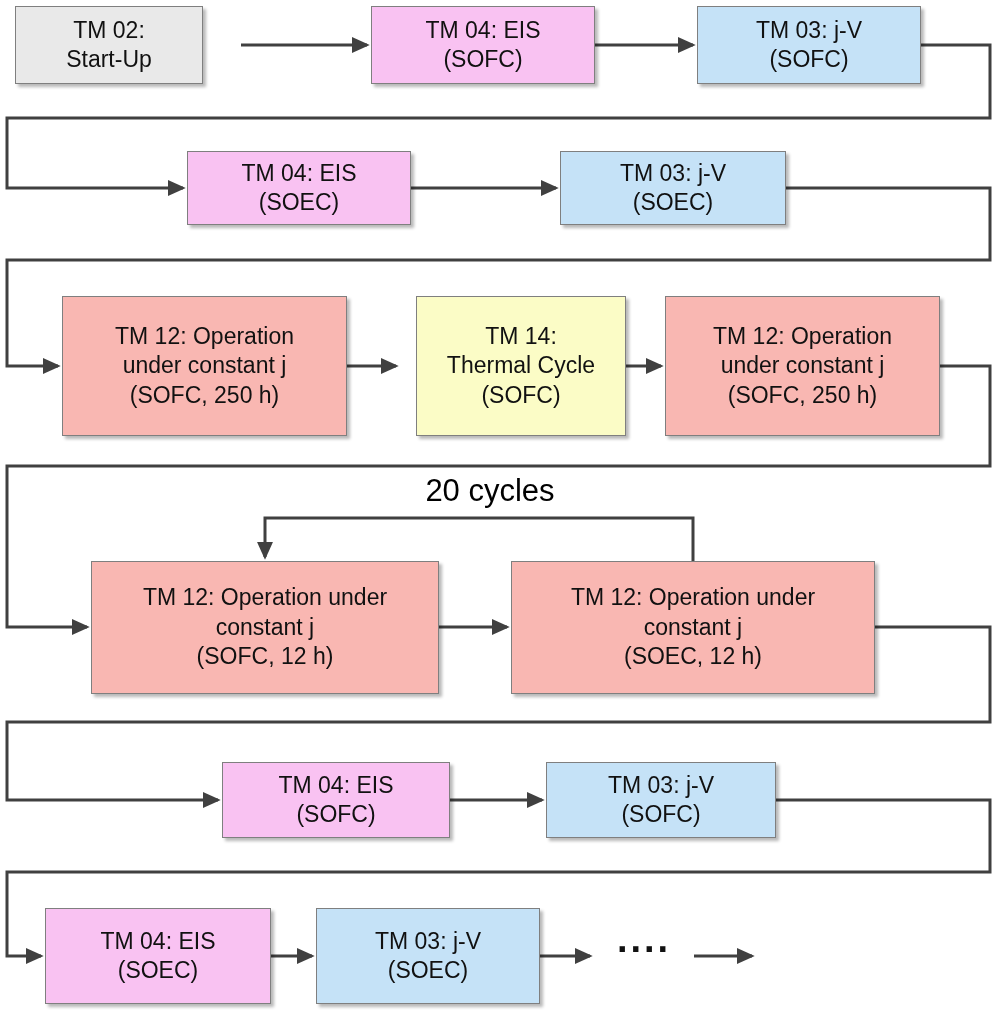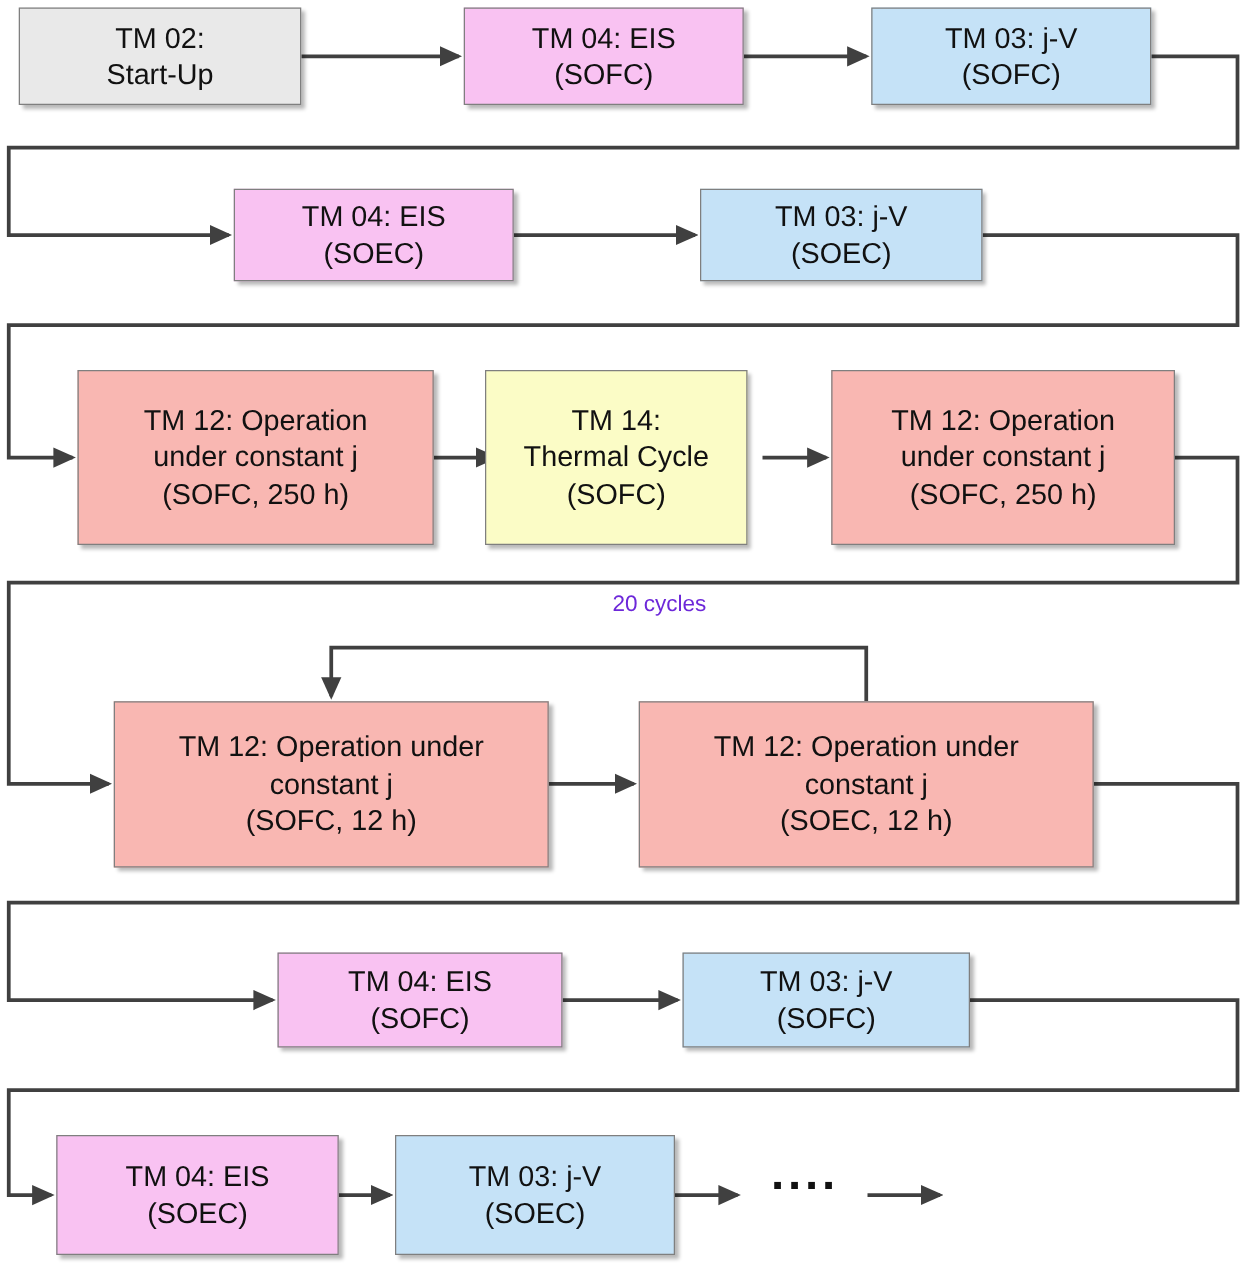--- a/index.html
+++ b/index.html
@@ -31,23 +31,23 @@
     justify-content: center;
     text-align: center;
     white-space: pre-line;
     font-size: 23px;
     line-height: 1.28;
     color: #111111;
     padding: 2px 6px;
   }
   .float-label {
     position: absolute;
-    text-align: right;
-    font-size: 18px;
-    color: #6d28d9;
+    text-align: center;
+    font-size: 31px;
+    color: #000000;
     white-space: nowrap;
   }
   .ellipsis {
     position: absolute;
     text-align: center;
     font-size: 38px;
     font-weight: 700;
     letter-spacing: 3px;
     color: #111111;
   }
@@ -76,36 +76,36 @@
       <polyline points="693,561 693,518 265,518 265,557" marker-end="url(#ah)"></polyline>
       <polyline points="875,627 990,627 990,722 7,722 7,800 218,800" marker-end="url(#ah)"></polyline>
       <polyline points="450,800 542,800" marker-end="url(#ah)"></polyline>
       <polyline points="776,800 990,800 990,872 7,872 7,956 41,956" marker-end="url(#ah)"></polyline>
       <polyline points="271,956 312,956" marker-end="url(#ah)"></polyline>
       <polyline points="540,956 590,956" marker-end="url(#ah)"></polyline>
       <polyline points="694,956 752,956" marker-end="url(#ah)"></polyline>
     </g>
   </svg>
 
-  <div class="node" style="left: 15px; top: 6px; width: 226px; height: 78px; background: rgb(233, 233, 233);">TM 02:
+  <div class="node" style="left: 15px; top: 6px; width: 188px; height: 78px; background: rgb(233, 233, 233);">TM 02:
 Start-Up</div>
   <div class="node" style="left: 371px; top: 6px; width: 224px; height: 78px; background: rgb(249, 194, 242);">TM 04: EIS
 (SOFC)</div>
   <div class="node" style="left: 697px; top: 6px; width: 224px; height: 78px; background: rgb(197, 226, 247);">TM 03: j-V
 (SOFC)</div>
 
   <div class="node" style="left: 187px; top: 151px; width: 224px; height: 74px; background: rgb(249, 194, 242);">TM 04: EIS
 (SOEC)</div>
   <div class="node" style="left: 560px; top: 151px; width: 226px; height: 74px; background: rgb(197, 226, 247);">TM 03: j-V
 (SOEC)</div>
 
   <div class="node" style="left: 62px; top: 296px; width: 285px; height: 140px; background: rgb(249, 183, 178);">TM 12: Operation
 under constant j
 (SOFC, 250 h)</div>
-  <div class="node" style="left: 388px; top: 296px; width: 210px; height: 140px; background: rgb(251, 252, 198);">TM 14:
+  <div class="node" style="left: 416px; top: 296px; width: 210px; height: 140px; background: rgb(251, 252, 198);">TM 14:
 Thermal Cycle
 (SOFC)</div>
   <div class="node" style="left: 665px; top: 296px; width: 275px; height: 140px; background: rgb(249, 183, 178);">TM 12: Operation
 under constant j
 (SOFC, 250 h)</div>
 
   <div class="float-label" style="left:415px;top:473px;width:150px">20 cycles</div>
 
   <div class="node" style="left: 91px; top: 561px; width: 348px; height: 133px; background: rgb(249, 183, 178);">TM 12: Operation under
 constant j

